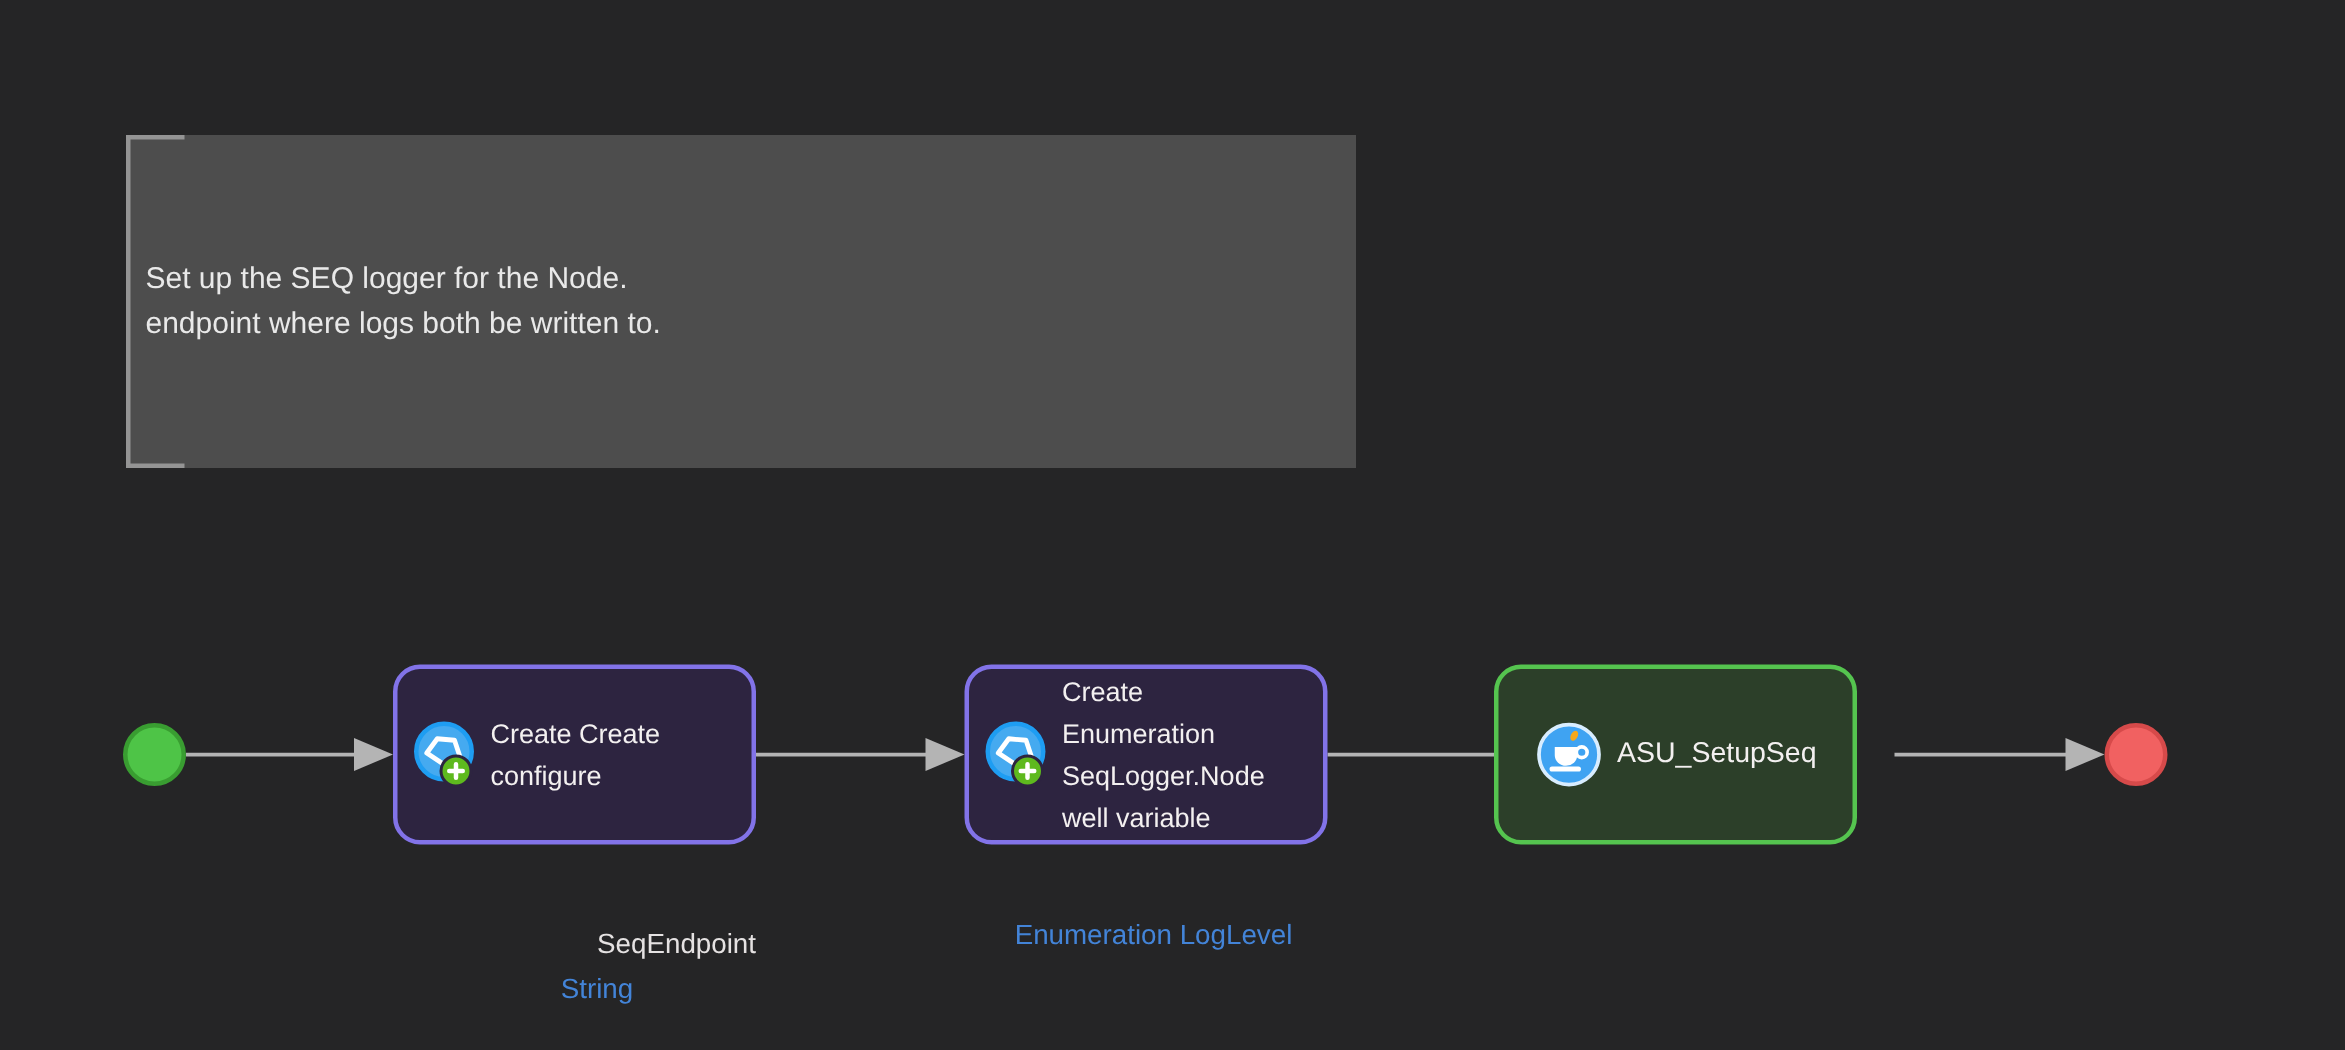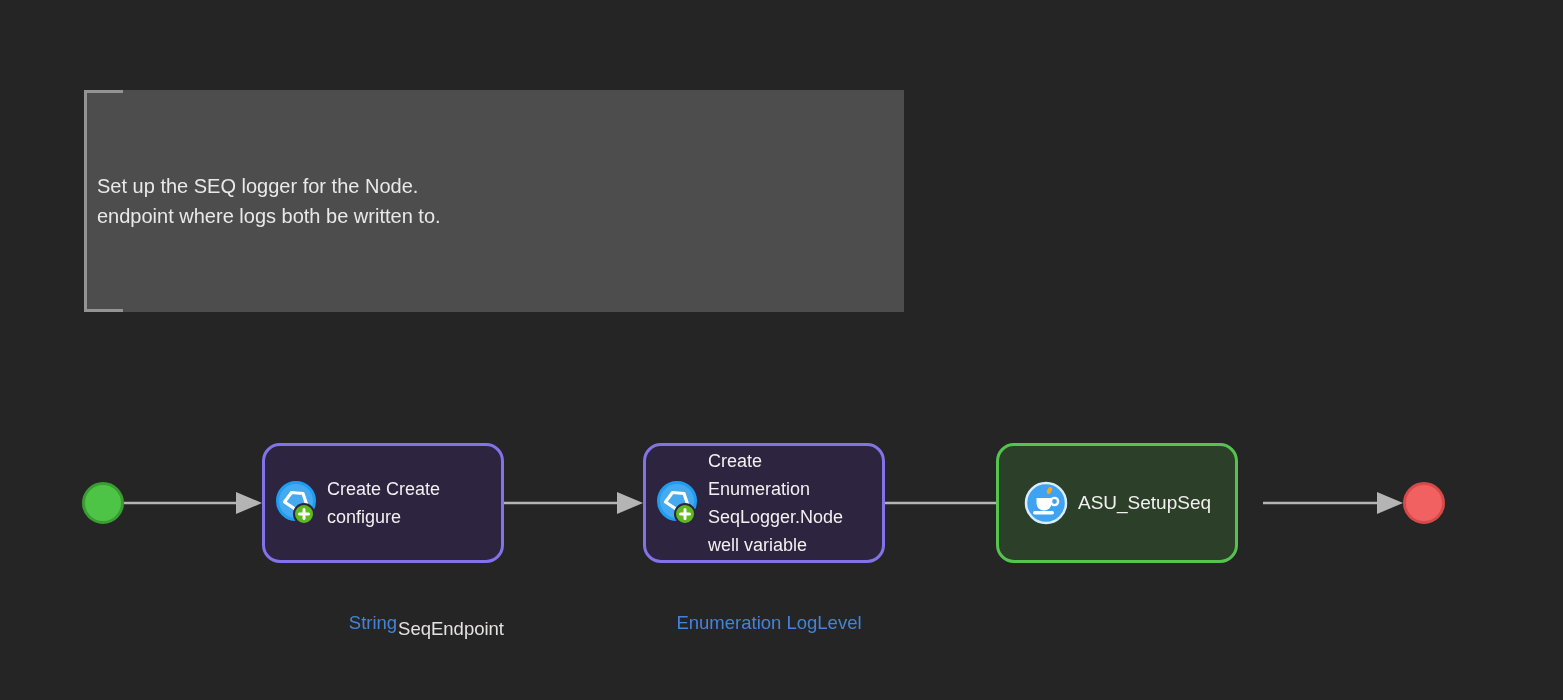--- a/index.html
+++ b/index.html
@@ -228,17 +228,17 @@
       </svg>
       <div class="node-title">
         <div>ASU_SetupSeq</div>
       </div>
     </div>
   </div>
 
   <div class="terminal end"></div>
 
   <div class="var-name" style="left:262px;">SeqEndpoint</div>
-  <div class="var-type" style="left:252px;">String</div>
+  <div class="var-type" style="left:277px;margin-top:36px;">String</div>
 
   <div class="var-type" style="left:648px;">Enumeration LogLevel</div>
 
 </div>
 
 </body></html>

